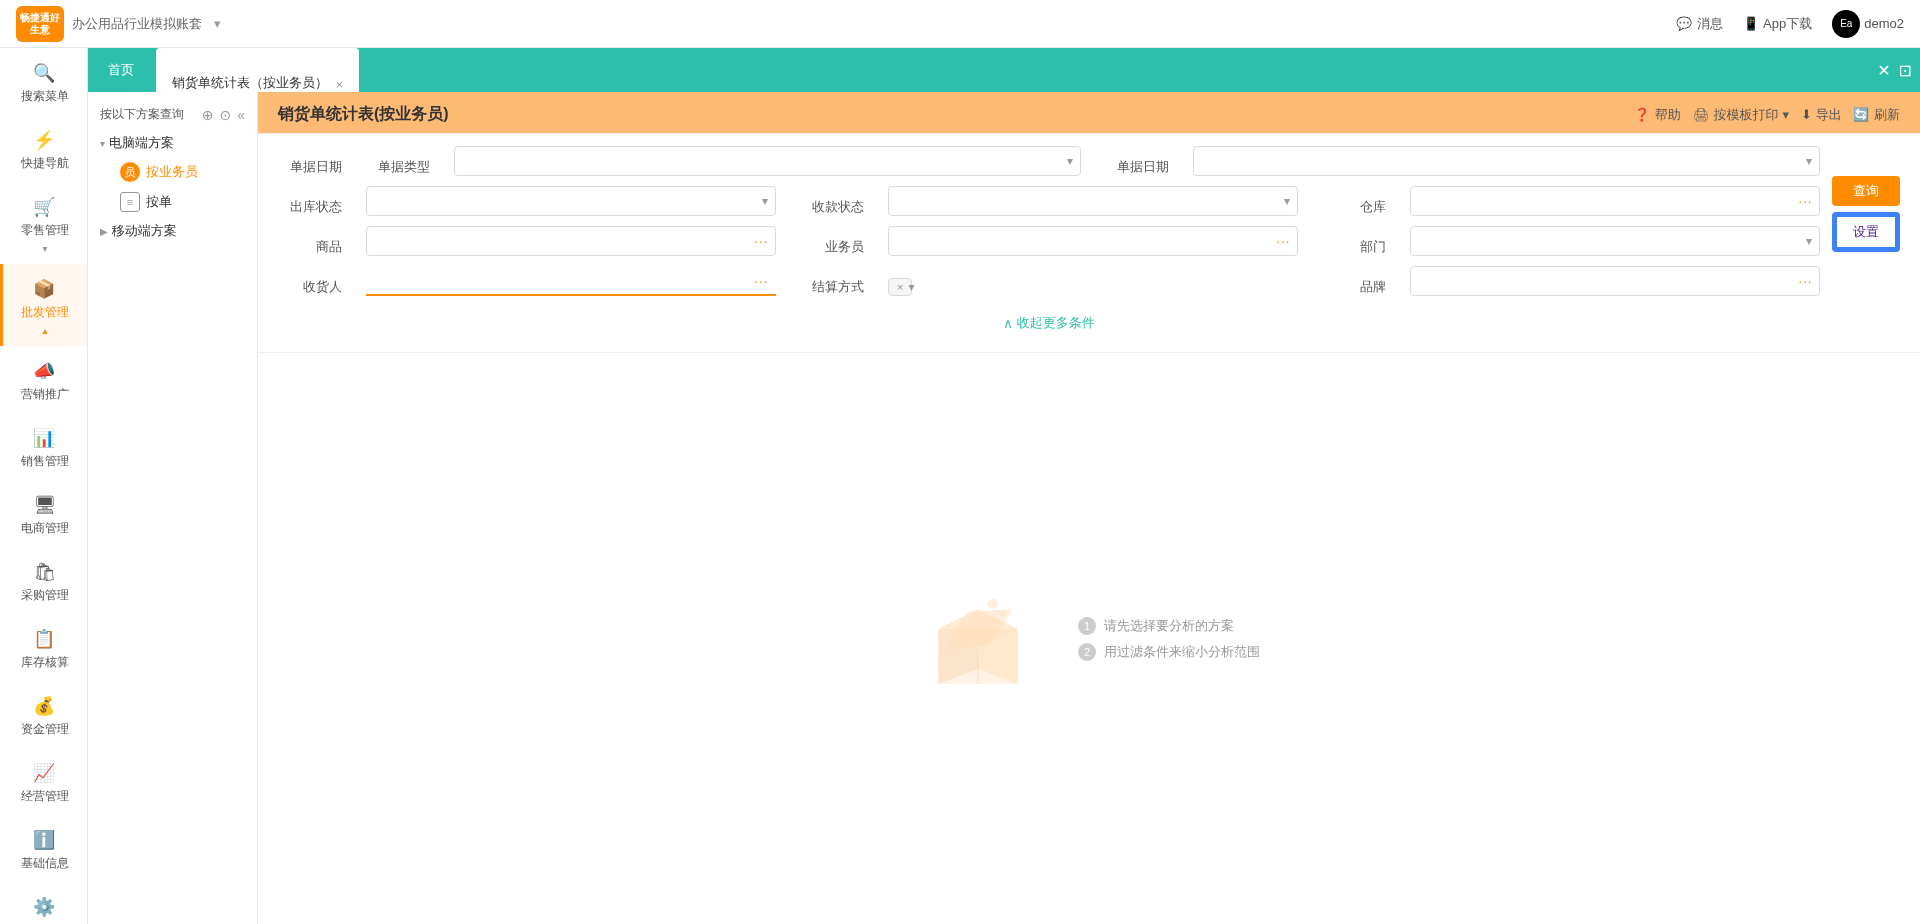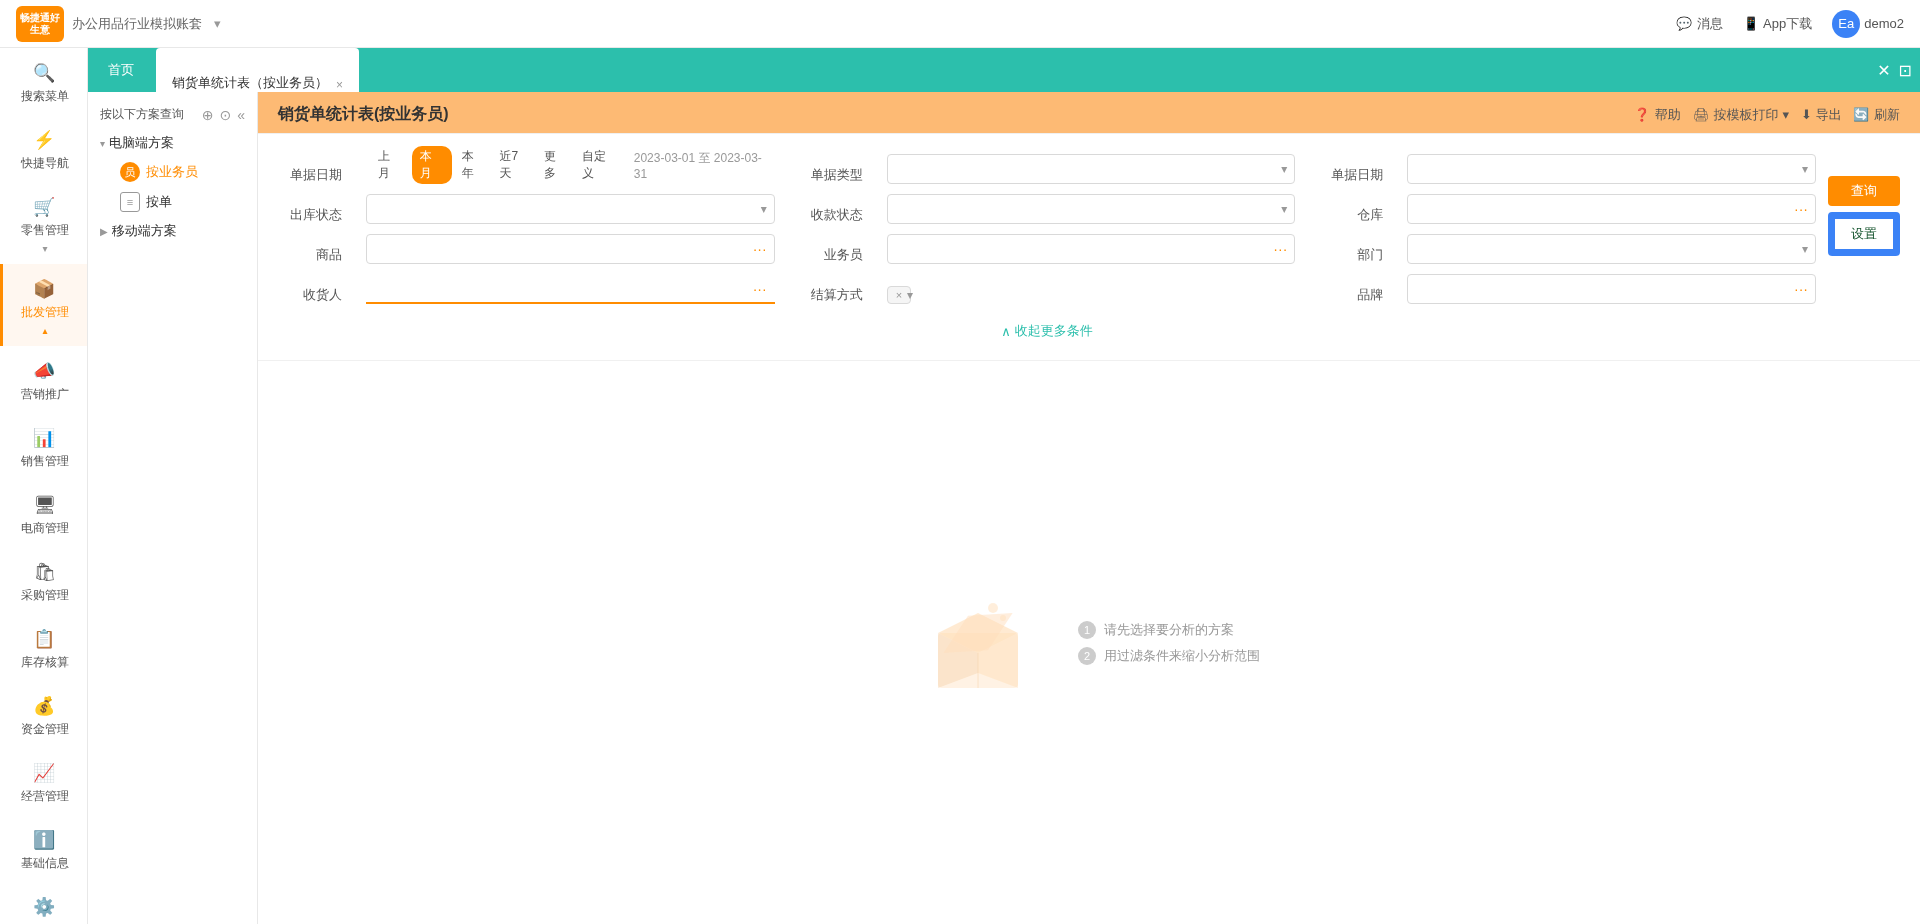--- a/index.html
+++ b/index.html
@@ -16,21 +16,21 @@
       border-bottom: 1px solid #e8e8e8;
       flex-shrink: 0;
     }
     .topbar-left { display: flex; align-items: center; gap: 8px; }
     .topbar-logo { width: 48px; height: 36px; background: #ff8c00; border-radius: 6px; display: flex; align-items: center; justify-content: center; }
     .topbar-logo-text { color: #fff; font-size: 10px; font-weight: bold; line-height: 1.2; text-align: center; }
     .topbar-title { font-size: 13px; color: #666; }
     .topbar-dropdown { color: #999; margin-left: 4px; cursor: pointer; }
     .topbar-right { display: flex; align-items: center; gap: 20px; color: #555; font-size: 13px; }
     .topbar-right-item { display: flex; align-items: center; gap: 4px; cursor: pointer; }
-    .topbar-avatar { width: 28px; height: 28px; border-radius: 50%; background: #3b82f6; display: flex; align-items: center; justify-content: center; color: #fff; font-size: 13px; }
+    .topbar-avatar { width: 28px; height: 28px; border-radius: 50%; background: #000000; display: flex; align-items: center; justify-content: center; color: #fff; font-size: 10px; }
 
     
     .main-layout { display: flex; flex: 1; overflow: hidden; }
 
     
     .sidebar {
       width: 88px;
       background: #fff;
       border-right: 1px solid #e8e8e8;
       display: flex;
@@ -278,22 +278,22 @@
       border: none;
       border-radius: 4px;
       padding: 6px 20px;
       font-size: 13px;
       cursor: pointer;
       white-space: nowrap;
       margin-top: 30px;
     }
     .setting-btn {
       background: #fff;
-      color: #14532d;
-      border: 7px solid #3b82f6;
+      color: #4c1d95;
+      border: 5px solid #3b82f6;
       border-radius: 4px;
       padding: 6px 16px;
       font-size: 13px;
       cursor: pointer;
     }
 
     
     .action-col {
       display: flex;
       flex-direction: column;
@@ -518,31 +518,20 @@
           </div>
         </div>
 
         <div class="filter-area">
 
           <div style="display:flex;gap:0;align-items:flex-start;">
             <div style="flex:1;">
 
               <div class="filter-row">
                 <span class="filter-label">单据日期</span>
-                <div class="date-input-wrapper">
-                  <div class="date-shortcuts">
-                    <span class="date-shortcut">上月</span>
-                    <span class="date-shortcut active">本月</span>
-                    <span class="date-shortcut">本年</span>
-                    <span class="date-shortcut">近7天</span>
-                    <span class="date-shortcut">更多</span>
-                    <span class="date-shortcut">自定义</span>
-                  </div>
-                  <span class="date-range" style="margin-left:12px;">2023-03-01 至 2023-03-31</span>
-                </div>
                 <span class="filter-label">单据类型</span>
                 <div class="filter-control">
                   <select class="filter-select">
                     <option></option>
                   </select>
                   <span class="filter-dropdown-icon">▾</span>
                 </div>
                 <span class="filter-label">单据日期</span>
                 <div class="filter-control">
                   <select class="filter-select">

